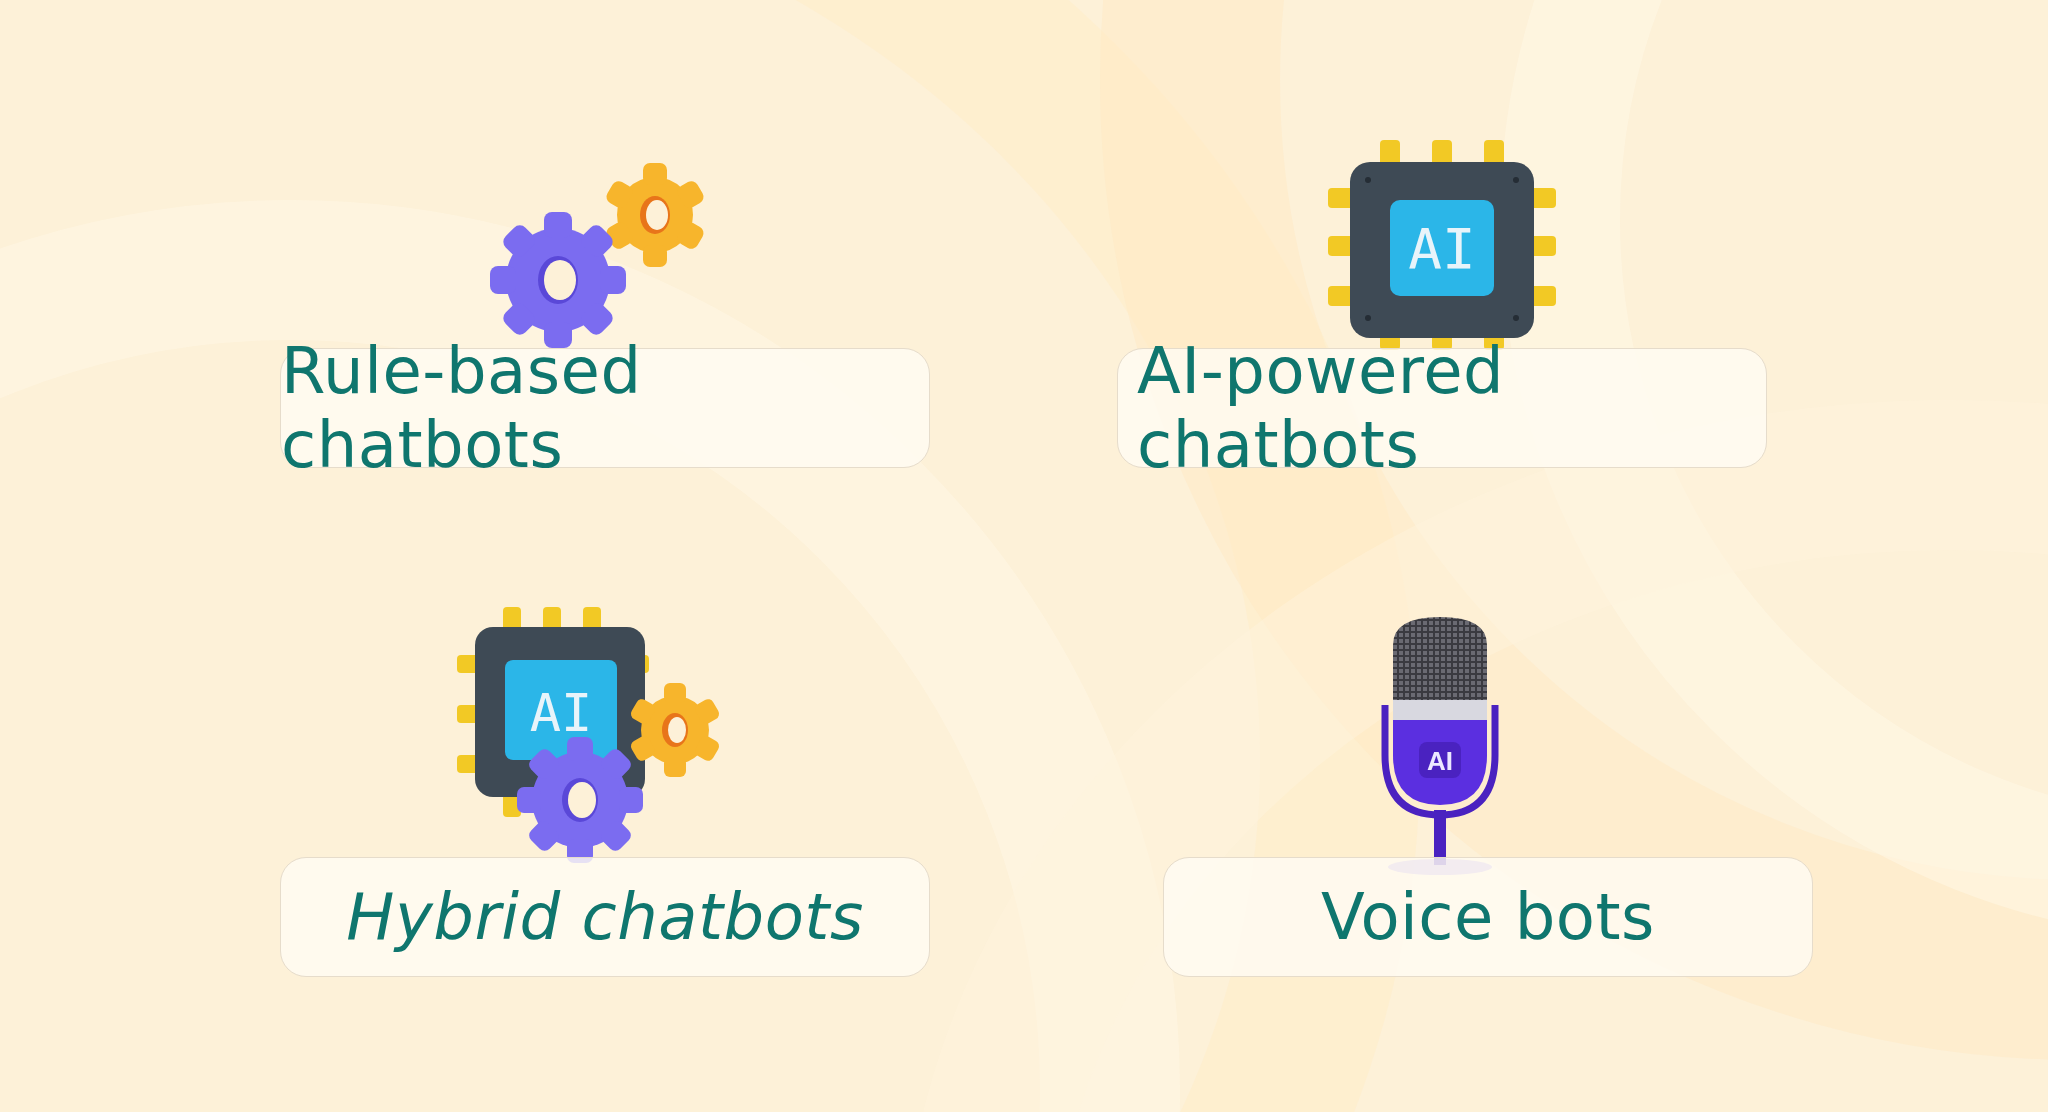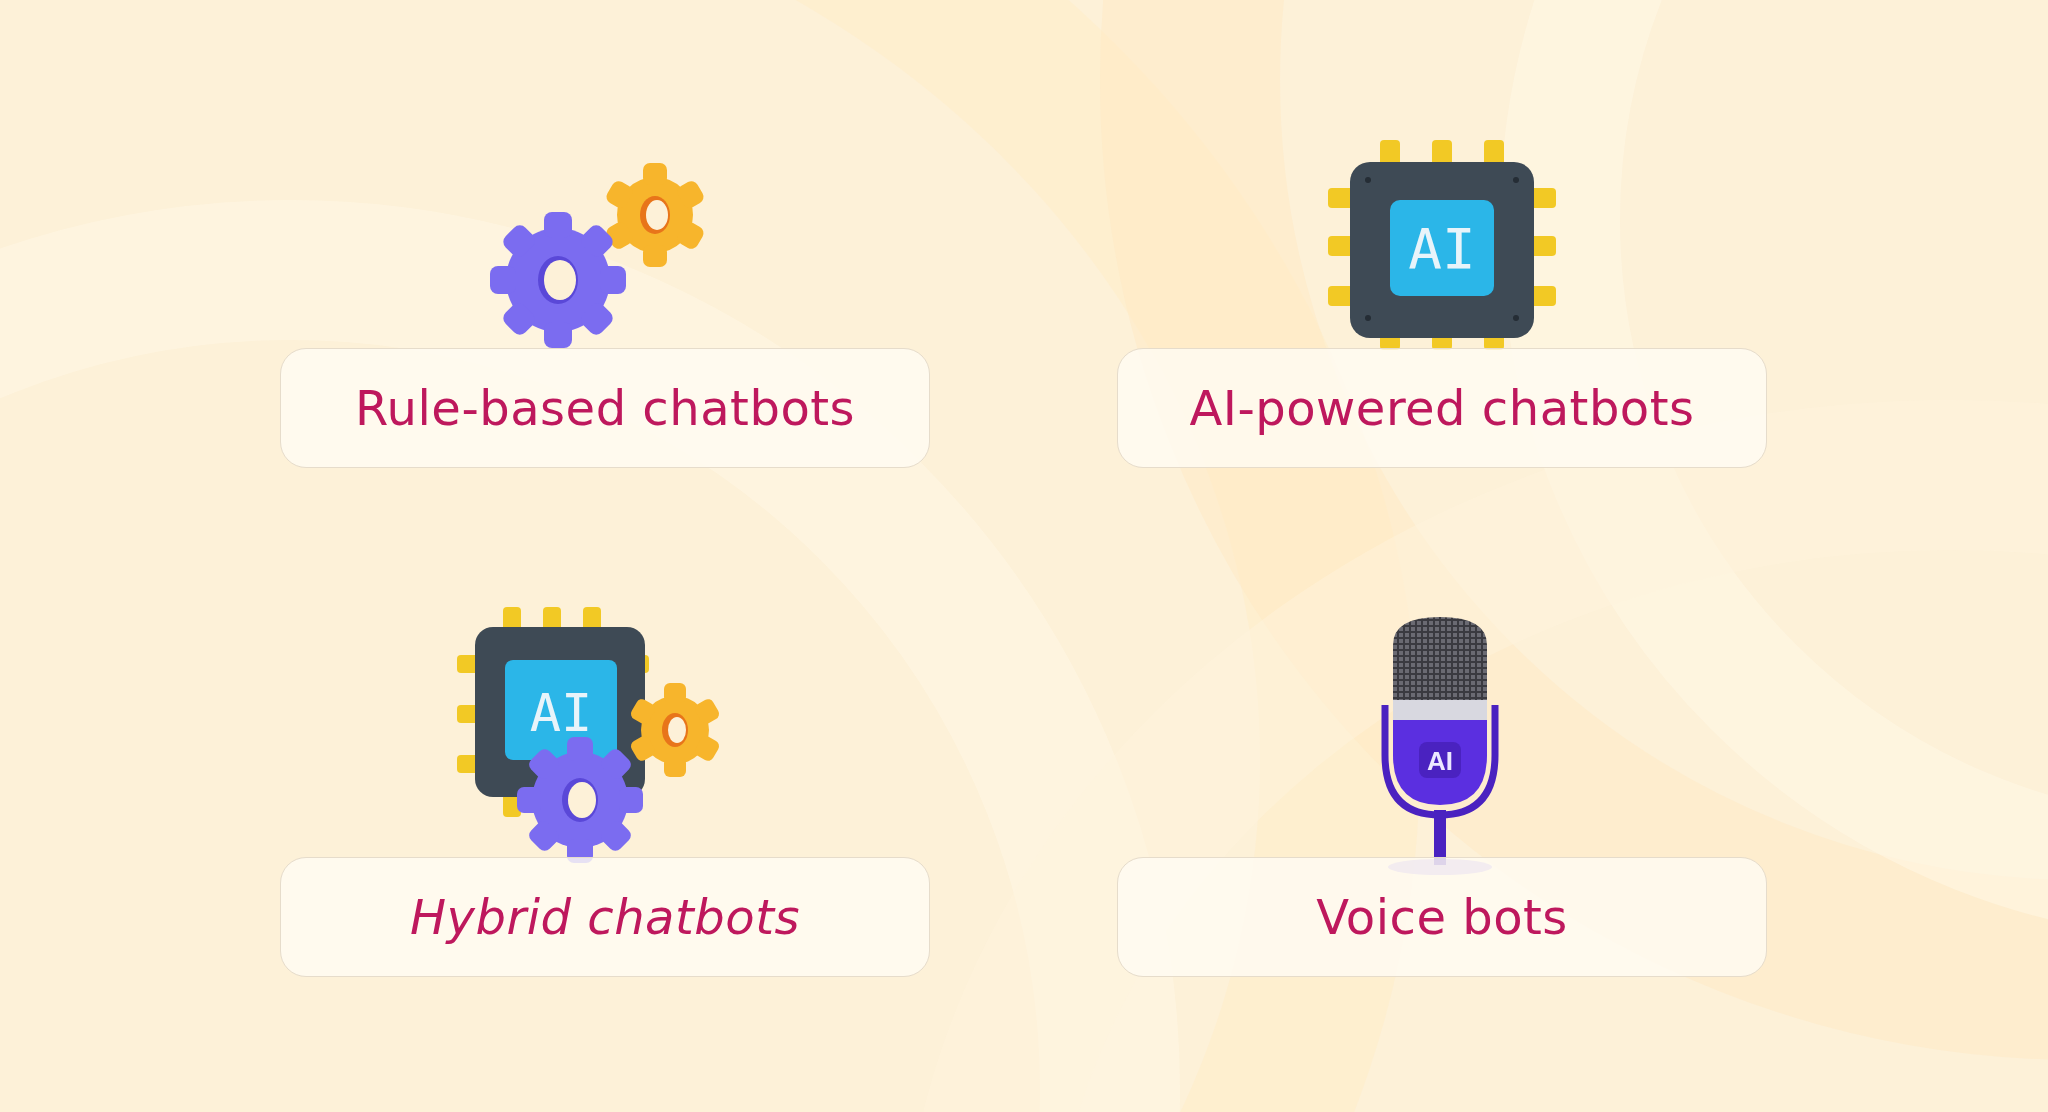--- a/index.html
+++ b/index.html
@@ -12,21 +12,21 @@
   .swirl { position:absolute; border-radius:50%; }
   .card {
     position:absolute; width:650px; height:120px;
     border:1.5px solid #e6dccb; border-radius:26px;
     background:rgba(255,251,243,0.82);
     display:flex; align-items:center; justify-content:center;
     box-sizing:border-box;
   }
   .card-label {
     font-family:"DejaVu Sans", sans-serif;
-    font-size:48px; font-weight:500; color:#be185d; letter-spacing:0.5px;
+    font-size:64px; font-weight:500; color:#0f766e; letter-spacing:0.5px;
   }
   .icon { position:absolute; }
   svg { display:block; }
 </style>
 </head>
 <body>
 
 <div class="bg">
   <div class="swirl" style="left:-900px;top:-300px;width:2000px;height:1800px;border:160px solid rgba(255,236,200,0.55);"></div>
   <div class="swirl" style="left:-600px;top:200px;width:1500px;height:1500px;border:140px solid rgba(255,246,228,0.6);"></div>
@@ -93,21 +93,21 @@
     <g fill="#252d35">
         <circle cx="40" cy="40" r="3"></circle>
         <circle cx="188" cy="40" r="3"></circle>
         <circle cx="40" cy="178" r="3"></circle>
         <circle cx="188" cy="178" r="3"></circle>
       </g>
     <rect x="62" y="60" width="104" height="96" rx="10" fill="#2bb6e8"></rect>
     <text x="114" y="128" text-anchor="middle" font-family="DejaVu Sans Mono, monospace" font-size="56" fill="#e8f4fa">AI</text>
   </svg>
 </div>
-<div class="card" style="left:1117px;top:348px;">
+<div class="card" style="left:1117px;top:348px;padding-left:19px;">
   <span class="card-label">AI-powered chatbots</span>
 </div>
 
 <div class="icon" style="left:455px;top:605px;">
   <svg width="280" height="260" viewBox="0 0 280 260">
     <g fill="#f2c925">
       <rect x="48" y="2" width="18" height="34" rx="4"></rect>
         <rect x="88" y="2" width="18" height="34" rx="4"></rect>
         <rect x="128" y="2" width="18" height="34" rx="4"></rect>
       <rect x="48" y="178" width="18" height="34" rx="4"></rect>
@@ -165,15 +165,15 @@
     <ellipse cx="65" cy="252" rx="52" ry="8" fill="#8d72e8" opacity="0.6"></ellipse>
     <rect x="59" y="195" width="12" height="55" fill="#4a22c0"></rect>
     <path d="M10 90 L10 140 Q10 200 65 200 Q120 200 120 140 L120 90" fill="none" stroke="#4a22c0" stroke-width="7"></path>
     <path d="M18 30 Q18 2 65 2 Q112 2 112 30 L112 90 L18 90 Z" fill="url(#mesh)"></path>
     <rect x="18" y="85" width="94" height="20" fill="#d8d8e0"></rect>
     <path d="M18 105 L112 105 L112 140 Q112 190 65 190 Q18 190 18 140 Z" fill="#5b2fe0"></path>
     <rect x="44" y="127" width="42" height="36" rx="8" fill="#4a22c0"></rect>
     <text x="65" y="155" text-anchor="middle" font-family="Liberation Sans, sans-serif" font-weight="bold" font-size="26" fill="#ece8ff">AI</text>
   </svg>
 </div>
-<div class="card" style="left:1117px;top:857px;">
+<div class="card" style="left:1163px;top:857px;">
   <span class="card-label">Voice bots</span>
 </div>
 
 </body></html>

